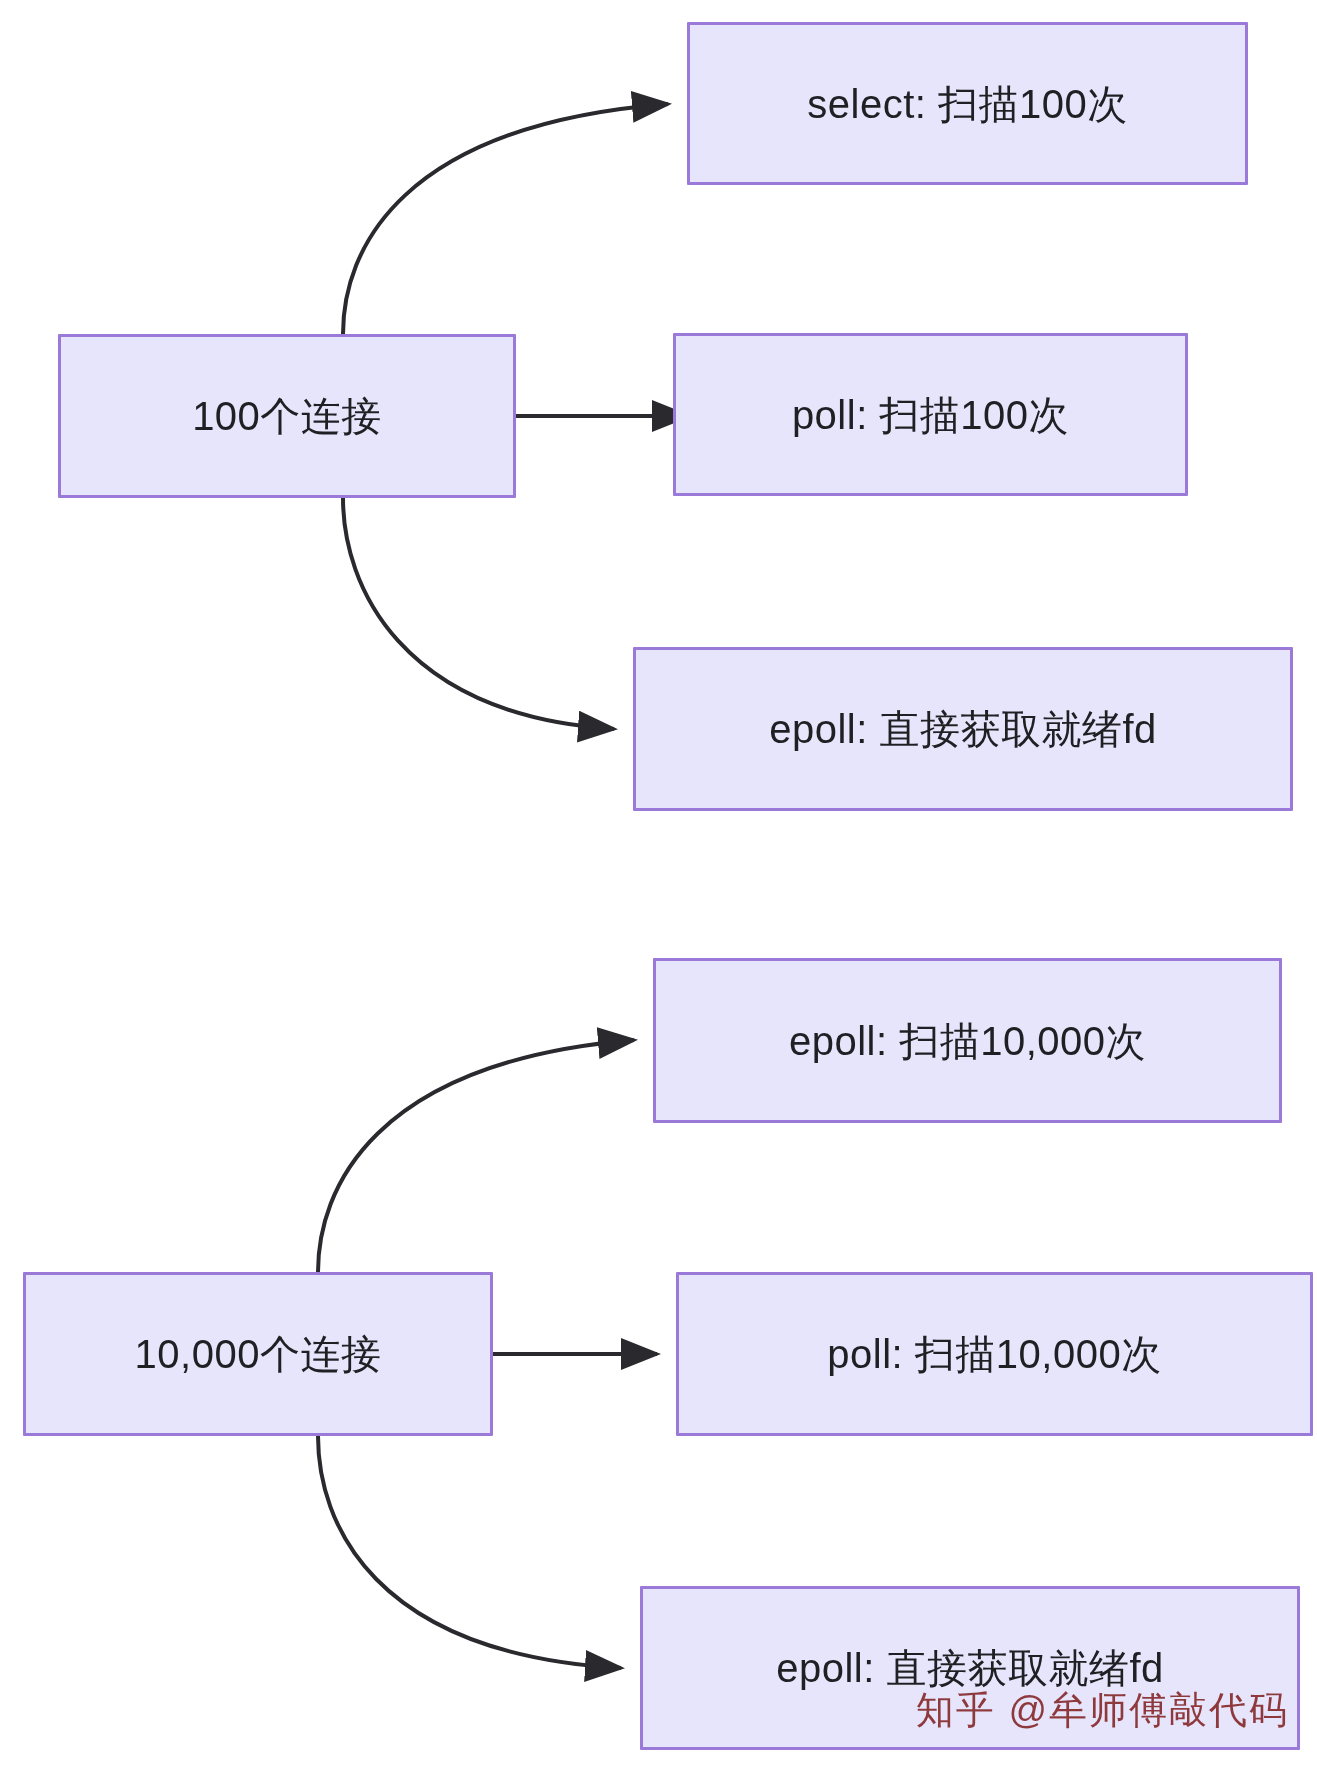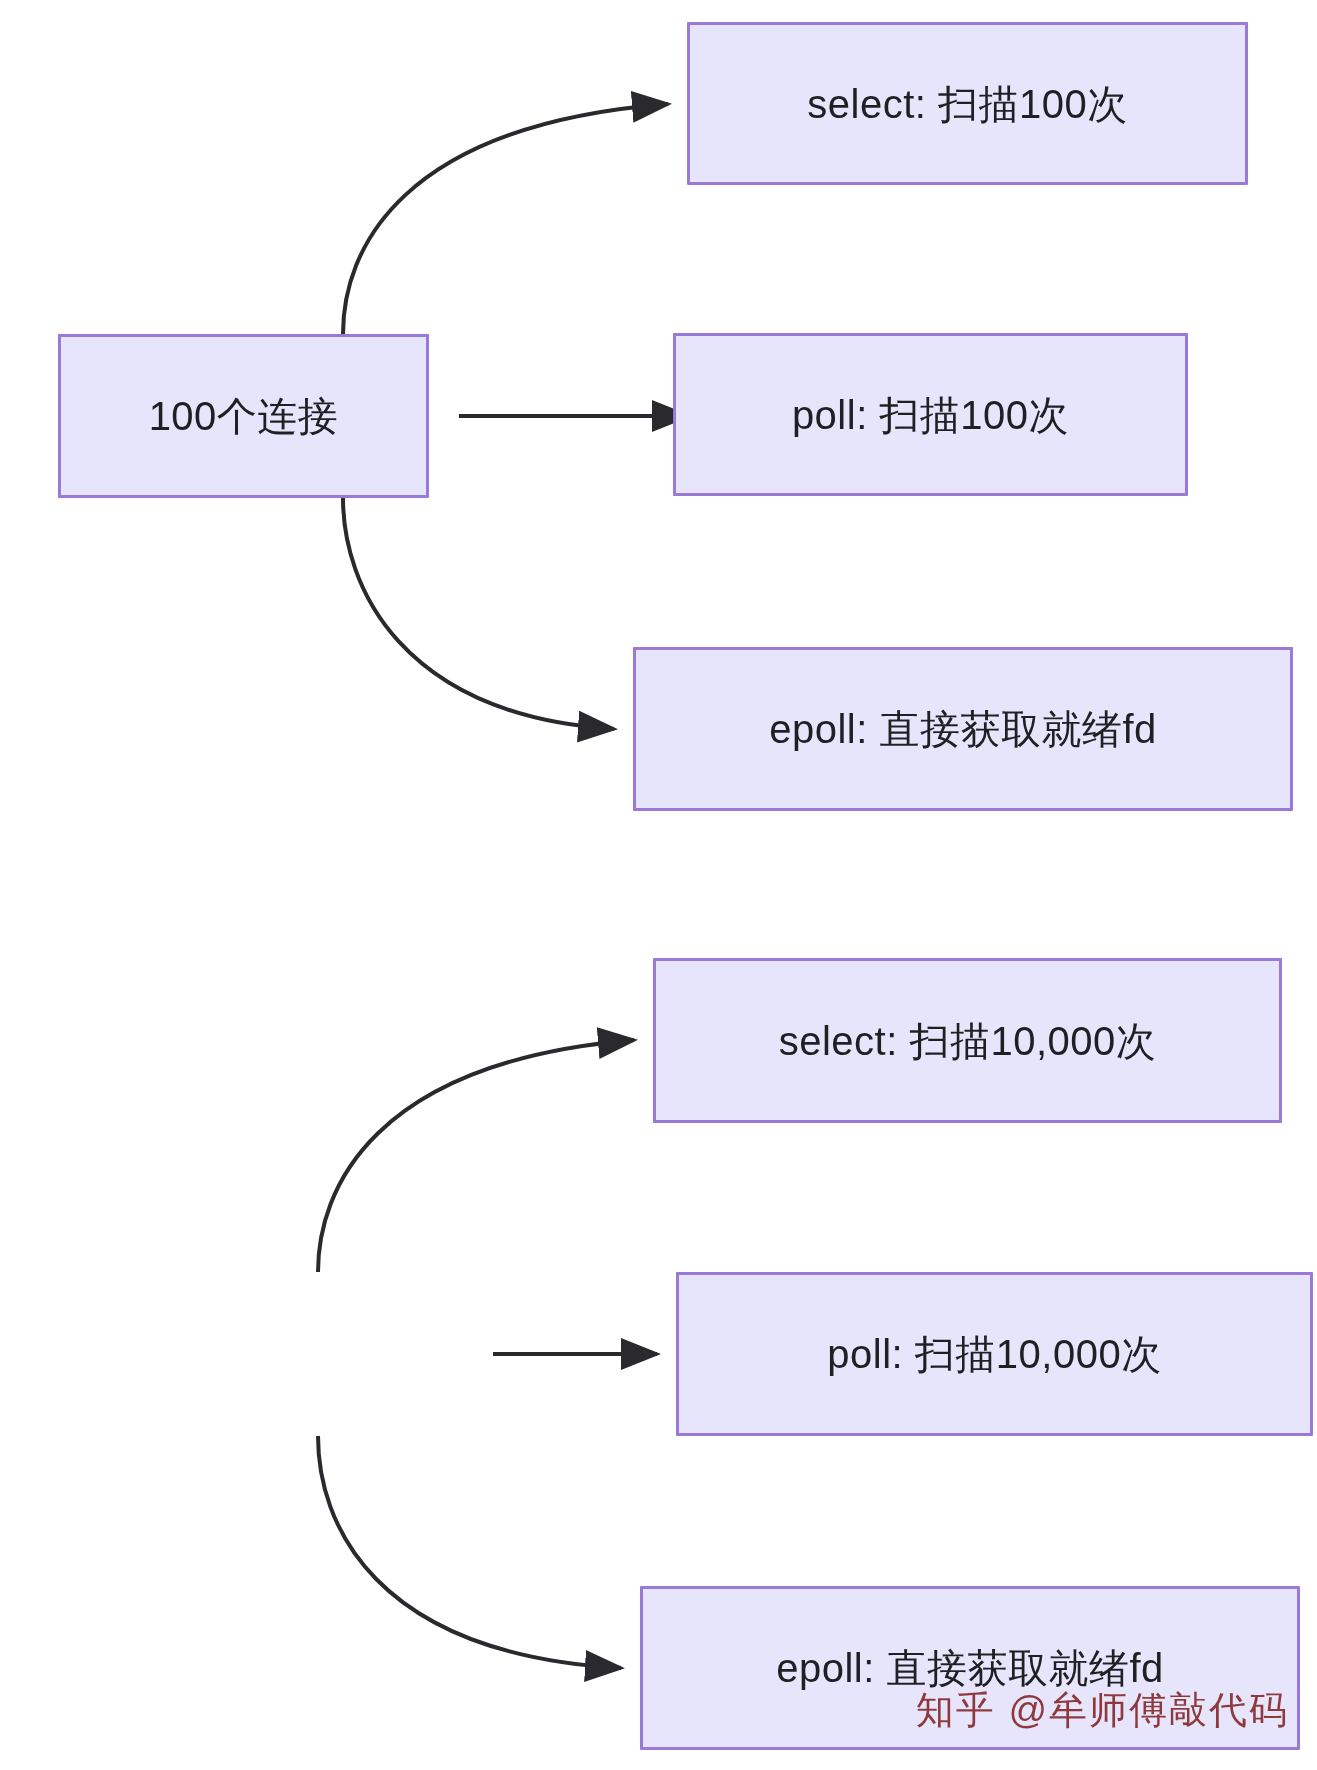--- a/index.html
+++ b/index.html
@@ -74,39 +74,42 @@
 
     <path class="edge-path" d="M 343 334 C 343 250 400 125 668 104" marker-end="url(#arrowhead)"></path>
     <path class="edge-path" d="M 459 416 L 688 416" marker-end="url(#arrowhead)"></path>
     <path class="edge-path" d="M 343 498 C 343 585 400 715 614 729" marker-end="url(#arrowhead)"></path>
 
     <path class="edge-path" d="M 318 1272 C 318 1190 372 1062 634 1040" marker-end="url(#arrowhead)"></path>
     <path class="edge-path" d="M 493 1354 L 657 1354" marker-end="url(#arrowhead)"></path>
     <path class="edge-path" d="M 318 1436 C 318 1522 372 1654 621 1668" marker-end="url(#arrowhead)"></path>
   </svg>
 
-  <div class="node" style="left:58px; top:334px; width:371px; height:164px;">
+  <div class="node" style="left:58px; top:334px; width:458px; height:164px;">
     <span>100个连接</span>
   </div>
 
   <div class="node" style="left:687px; top:22px; width:561px; height:163px;">
     <span>select: 扫描100次</span>
   </div>
 
   <div class="node" style="left:673px; top:333px; width:515px; height:163px;">
     <span>poll: 扫描100次</span>
   </div>
 
   <div class="node" style="left:633px; top:647px; width:660px; height:164px;">
     <span>epoll: 直接获取就绪fd</span>
   </div>
 
+  <div class="node" style="left:23px; top:1272px; width:470px; height:164px;">
+    <span>10,000个连接</span>
+  </div>
 
   <div class="node" style="left:653px; top:958px; width:629px; height:165px;">
-    <span>select: 扫描10,000次</span>
+    <span>epoll: 扫描10,000次</span>
   </div>
 
   <div class="node" style="left:676px; top:1272px; width:637px; height:164px;">
     <span>poll: 扫描10,000次</span>
   </div>
 
   <div class="node" style="left:640px; top:1586px; width:660px; height:164px;">
     <span>epoll: 直接获取就绪fd</span>
   </div>
 

